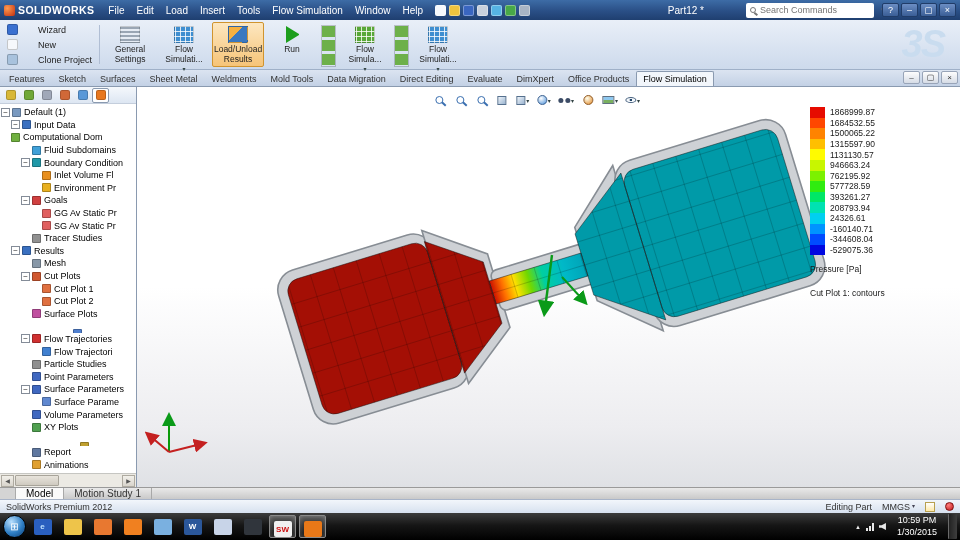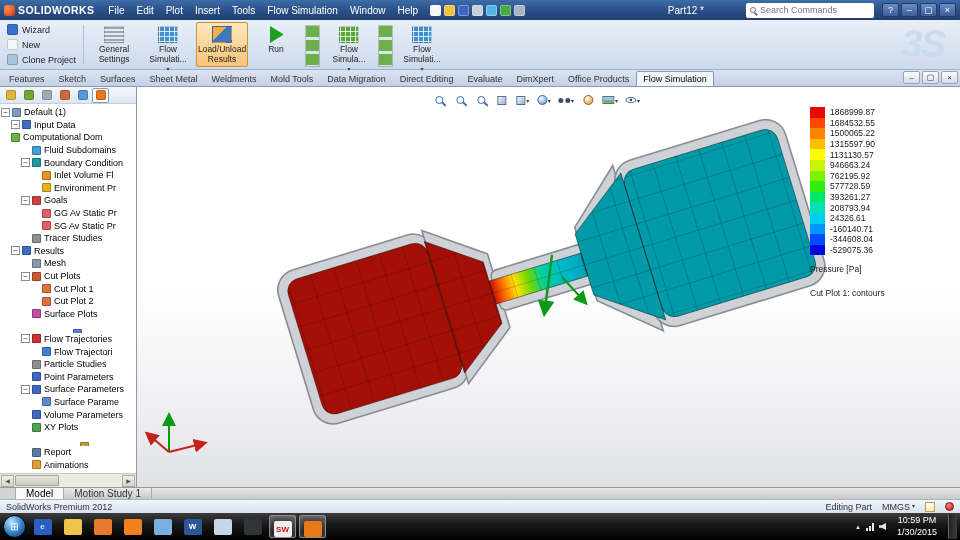--- a/index.html
+++ b/index.html
@@ -20,21 +20,21 @@
   .mag-icon{width:6px;height:6px;border:1.3px solid #777;border-radius:50%;position:relative;flex:0 0 6px;}
   .mag-icon::after{content:"";position:absolute;width:4px;height:1.5px;background:#777;right:-3px;bottom:-2px;transform:rotate(40deg);}
   .search-input{border:none;outline:none;flex:1;font-size:9px;color:#555;background:transparent;font-family:"Liberation Sans",sans-serif;}
   .search-drop{color:#666;font-size:7px;}
   .win-buttons{display:flex;gap:2px;margin-left:6px;}
   .win-btn{min-width:17px;height:14px;background:linear-gradient(#6c8ec4,#3a5e96);border:1px solid #203c68;border-radius:2px;color:#fff;font-size:9px;line-height:12px;text-align:center;padding:0 2px;}
 
   
   .ribbon{height:50px;flex:0 0 50px;background:linear-gradient(#e9eff8,#cddaec);border-bottom:1px solid #9fb0c8;display:flex;align-items:stretch;padding:2px 4px;gap:3px;position:relative;}
   .ribbon-small{display:flex;flex-direction:column;justify-content:space-between;padding:2px 0;}
-  .rsmall{display:flex;align-items:center;gap:4px;font-size:9px;color:#222;padding:0 3px;white-space:nowrap;}
+  .rsmall{display:flex;align-items:center;gap:20px;font-size:9px;color:#222;padding:0 3px;white-space:nowrap;}
   .rsmall-icon{width:11px;height:11px;border-radius:2px;border:1px solid #00000033;flex:0 0 11px;}
   .rsep{width:1px;background:#b0bed4;margin:3px 1px;}
   .ribbon-large{display:flex;align-items:stretch;gap:2px;}
   .rlarge{width:52px;display:flex;flex-direction:column;align-items:center;gap:2px;padding:3px 1px 1px;font-size:8.5px;line-height:1.12;color:#222;text-align:center;border:1px solid transparent;border-radius:2px;}
   .rlarge.active{background:linear-gradient(#fde7c0,#f6c478);border-color:#d0942f;}
   .ricon{width:20px;height:17px;flex:0 0 17px;border:1px solid #00000028;}
   .t-rset .ricon{background:repeating-linear-gradient(180deg,#9aa6b4 0 2px,#e6ecf4 2px 4px);}
   .t-rgrid .ricon{background-color:#3e8ed0;background-image:repeating-linear-gradient(0deg,#ffffffcc 0 1px,transparent 1px 5px),repeating-linear-gradient(90deg,#ffffffcc 0 1px,transparent 1px 5px);}
   .t-rgrid2 .ricon{background-color:#58a838;background-image:repeating-linear-gradient(0deg,#ffffffcc 0 1px,transparent 1px 5px),repeating-linear-gradient(90deg,#ffffffcc 0 1px,transparent 1px 5px);}
   .t-rrun .ricon{border:none;background:none;width:0;height:0;border-left:13px solid #1d9e1d;border-top:8px solid transparent;border-bottom:8px solid transparent;}
@@ -126,21 +126,21 @@
 
   <div class="titlebar">
     <div class="logo">
       <span class="logo-mark"></span>
       <span>SOLIDWORKS</span>
     </div>
     <div class="menus">
 
     <div class="menu-item js-label">File</div>
         <div class="menu-item js-label">Edit</div>
-        <div class="menu-item js-label">Plot</div>
+        <div class="menu-item js-label">Load</div>
         <div class="menu-item js-label">Insert</div>
         <div class="menu-item js-label">Tools</div>
         <div class="menu-item js-label">Flow Simulation</div>
         <div class="menu-item js-label">Window</div>
         <div class="menu-item js-label">Help</div>
       </div>
     <div class="quick-icons">
 
     <span class="qicon js-color" style="background: rgb(246, 249, 253);"></span>
         <span class="qicon js-color" style="background: rgb(238, 195, 62);"></span>

